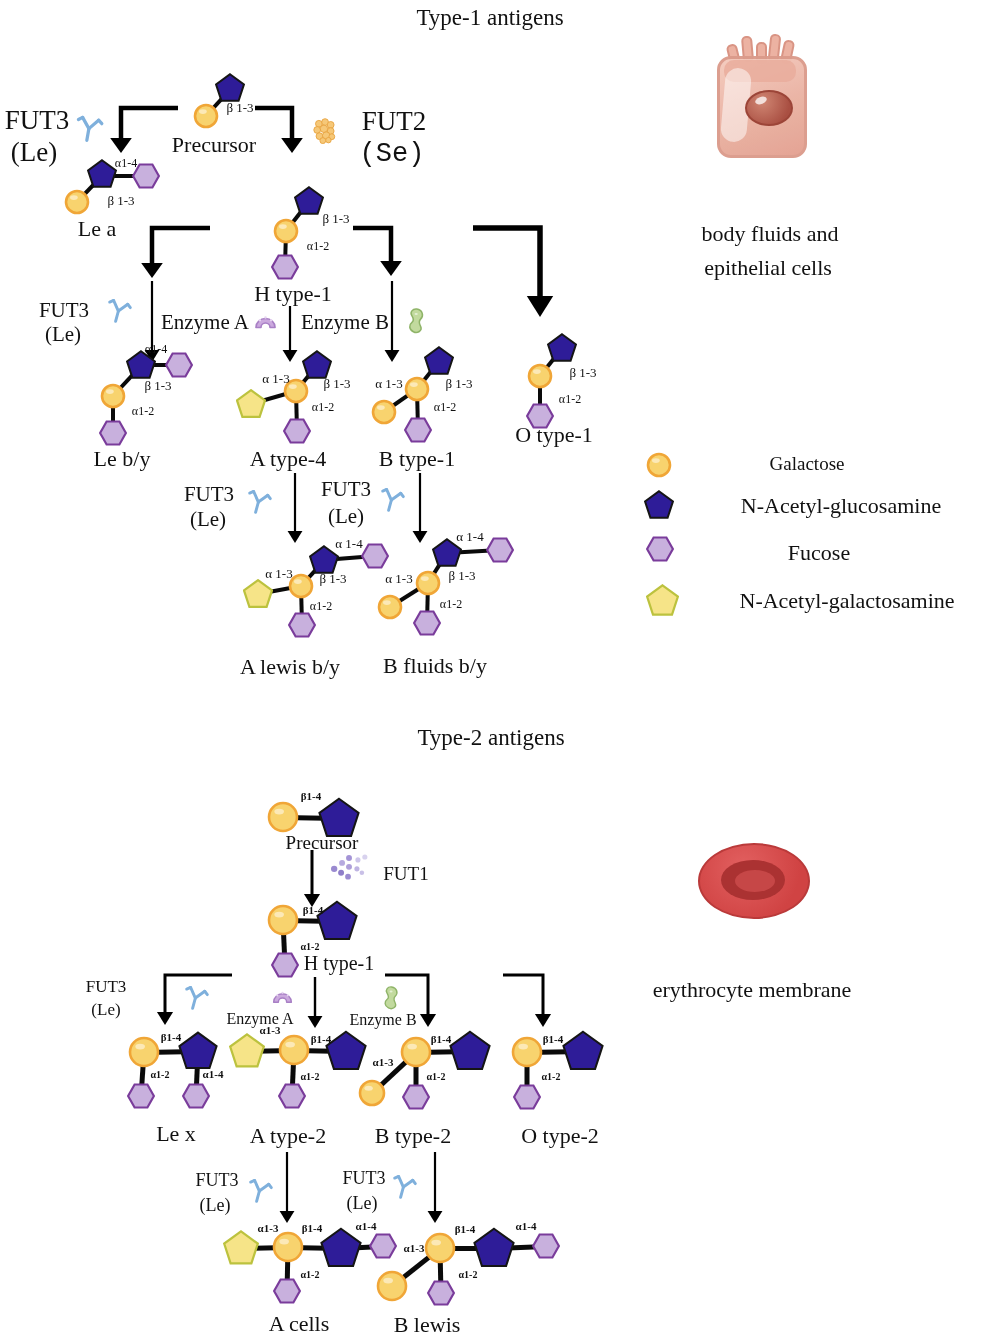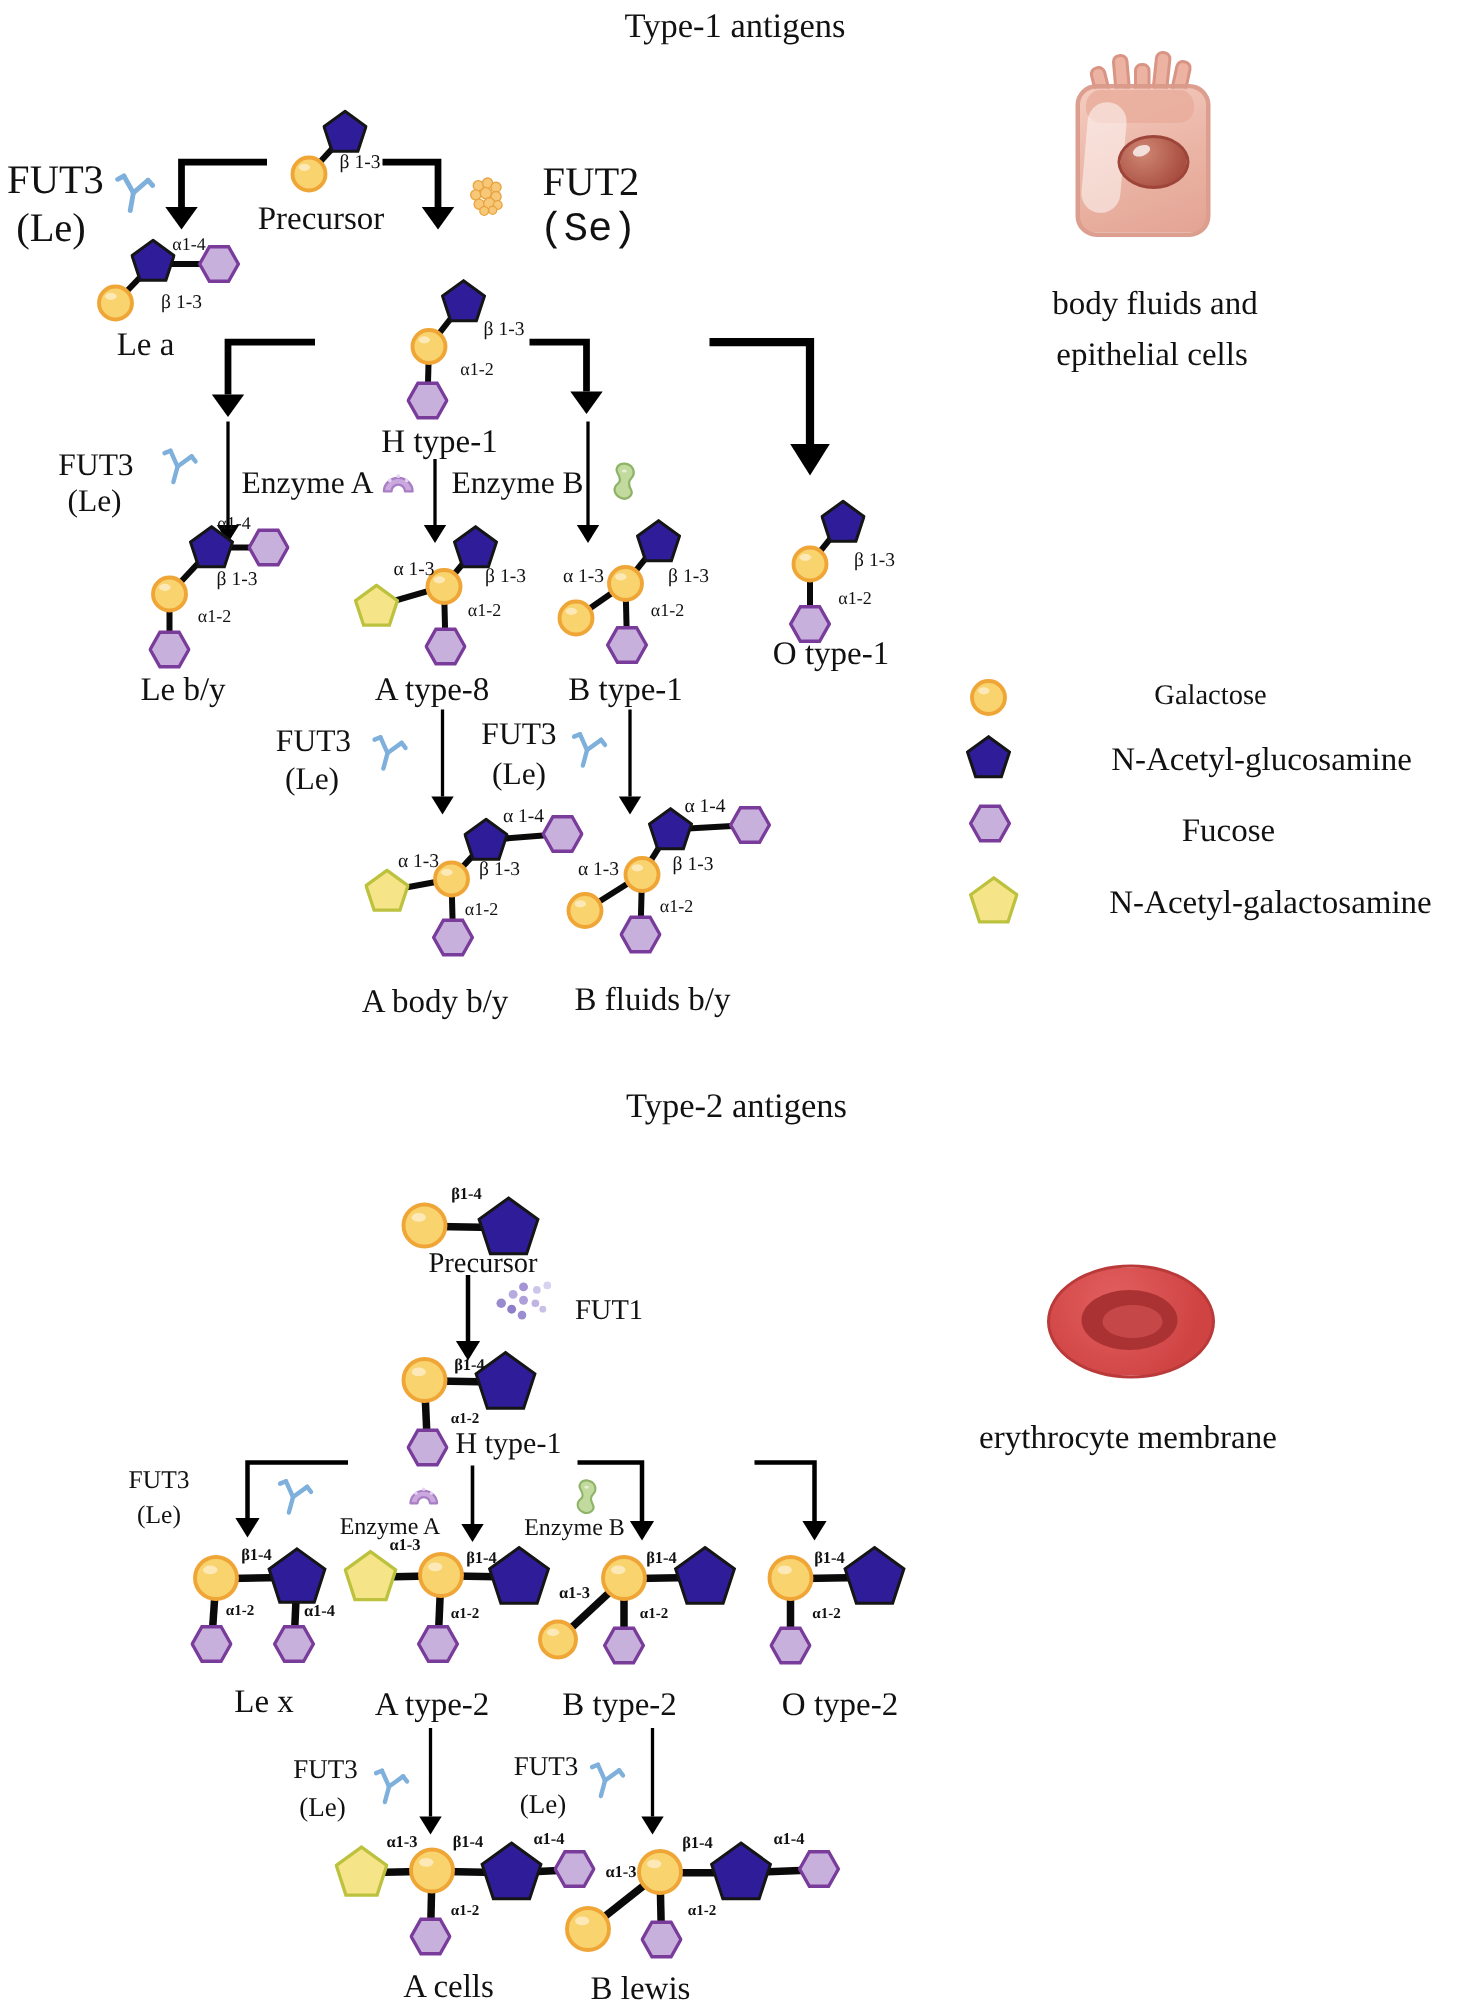--- a/index.html
+++ b/index.html
@@ -7,21 +7,21 @@
          font-family:"Liberation Serif","DejaVu Serif",serif;color:#111111;}
   #arrows{position:absolute;left:0;top:0;z-index:1;}
   #rendered{position:absolute;left:0;top:0;width:100%;height:100%;z-index:2;}
   .txt,.lnk,.sname,.cap,.title{position:absolute;transform:translate(-50%,-50%);
          white-space:nowrap;line-height:1.05;z-index:4;}
   .lnk{z-index:5;}
   .bond{position:absolute;background:#0a0a0a;z-index:2;}
   .unitbox{position:absolute;z-index:3;}
   .iconbox{position:absolute;z-index:3;}
   .title{font-size:23px;}
-  .cap{font-size:22px;}
+  .cap{font-size:22px;margin-top:32px;}
   
   .epi{position:absolute;left:712px;top:30px;width:96px;height:128px;z-index:3;}
   .cil{position:absolute;width:7px;background:#ecb2a2;border:2px solid #d99484;border-radius:5px;}
   .epi-body{position:absolute;left:5px;top:26px;width:84px;height:96px;border-radius:14px;
     background:linear-gradient(160deg,#f4cabd 0%,#eab1a1 55%,#e3a090 100%);
     border:3px solid #db9b8b;opacity:.96;}
   .epi-top{position:absolute;left:12px;top:30px;width:72px;height:22px;border-radius:10px;
     background:#e8ab9b;opacity:.8;}
   .epi-sheen{position:absolute;left:11px;top:38px;width:26px;height:74px;border-radius:14px;
     background:rgba(255,255,255,0.5);transform:rotate(5deg);}
@@ -187,21 +187,21 @@
           </svg></div>
         <div class="unitbox" style="left: 302px; top: 350px; width: 30px; height: 30px;"><svg width="30" height="30" viewBox="0 0 30 30">
             <polygon points="15.0,1.2 29.0,11.4 23.6,27.8 6.4,27.8 1.0,11.4" fill="#2E1C98" stroke="#151515" stroke-width="2"></polygon>
           </svg></div>
         <div class="unitbox" style="left: 283px; top: 417px; width: 28px; height: 28px;"><svg width="28" height="28" viewBox="0 0 28 28">
             <polygon points="7.6,2.5 20.4,2.5 26.9,14.0 20.4,25.5 7.6,25.5 1.1,14.0" fill="#C8B0DD" stroke="#7A3C9B" stroke-width="2.2"></polygon>
           </svg></div>
         <span class="lnk" style="left: 276px; top: 379px; font-size: 13px;">α 1-3</span>
         <span class="lnk" style="left: 337px; top: 384px; font-size: 13px;">β 1-3</span>
         <span class="lnk" style="left: 323px; top: 407px; font-size: 12px;">α1-2</span>
-        <span class="sname" style="left: 288px; top: 459px; font-size: 22px;">A type-8</span>
+        <span class="sname" style="left: 288px; top: 459px; font-size: 22px;">A type-4</span>
       </div>
       <div>
         <div class="bond" style="left: 384px; top: 410px; width: 40.2244px; height: 4px; transform-origin: 0px 2px; transform: rotate(-34.8753deg); background: rgb(10, 10, 10);"></div>
         <div class="bond" style="left: 417px; top: 387px; width: 32.0156px; height: 4px; transform-origin: 0px 2px; transform: rotate(-51.3402deg); background: rgb(10, 10, 10);"></div>
         <div class="bond" style="left: 417px; top: 387px; width: 41.0122px; height: 4px; transform-origin: 0px 2px; transform: rotate(88.6028deg); background: rgb(10, 10, 10);"></div>
         <div class="unitbox" style="left: 371px; top: 399px; width: 26px; height: 26px;"><svg width="26" height="26" viewBox="0 0 26 26">
             <circle cx="13" cy="13" r="11" fill="#F8D36E" stroke="#F0A637" stroke-width="2.6"></circle>
             <ellipse cx="9.88" cy="8.58" rx="3.9" ry="2.34" fill="#ffffff" opacity="0.5"></ellipse>
           </svg></div>
         <div class="unitbox" style="left: 404px; top: 376px; width: 26px; height: 26px;"><svg width="26" height="26" viewBox="0 0 26 26">
@@ -254,21 +254,21 @@
             <circle cx="13" cy="13" r="11" fill="#F8D36E" stroke="#F0A637" stroke-width="2.6"></circle>
             <ellipse cx="9.88" cy="8.58" rx="3.9" ry="2.34" fill="#ffffff" opacity="0.5"></ellipse>
           </svg></div>
         <div class="unitbox" style="left: 288px; top: 611px; width: 28px; height: 28px;"><svg width="28" height="28" viewBox="0 0 28 28">
             <polygon points="7.6,2.5 20.4,2.5 26.9,14.0 20.4,25.5 7.6,25.5 1.1,14.0" fill="#C8B0DD" stroke="#7A3C9B" stroke-width="2.2"></polygon>
           </svg></div>
         <span class="lnk" style="left: 349px; top: 544px; font-size: 13px;">α 1-4</span>
         <span class="lnk" style="left: 279px; top: 574px; font-size: 13px;">α 1-3</span>
         <span class="lnk" style="left: 333px; top: 579px; font-size: 13px;">β 1-3</span>
         <span class="lnk" style="left: 321px; top: 606px; font-size: 12px;">α1-2</span>
-        <span class="sname" style="left: 290px; top: 667px; font-size: 22px;">A body b/y</span>
+        <span class="sname" style="left: 290px; top: 667px; font-size: 22px;">A lewis b/y</span>
       </div>
       <div>
         <div class="bond" style="left: 390px; top: 605px; width: 44.9444px; height: 4px; transform-origin: 0px 2px; transform: rotate(-32.2756deg); background: rgb(10, 10, 10);"></div>
         <div class="bond" style="left: 428px; top: 581px; width: 31.9061px; height: 4px; transform-origin: 0px 2px; transform: rotate(-57.8043deg); background: rgb(10, 10, 10);"></div>
         <div class="bond" style="left: 447px; top: 551px; width: 53.0848px; height: 4px; transform-origin: 0px 2px; transform: rotate(-3.2397deg); background: rgb(10, 10, 10);"></div>
         <div class="bond" style="left: 428px; top: 581px; width: 40.0125px; height: 4px; transform-origin: 0px 2px; transform: rotate(91.4321deg); background: rgb(10, 10, 10);"></div>
         <div class="unitbox" style="left: 432px; top: 538px; width: 30px; height: 30px;"><svg width="30" height="30" viewBox="0 0 30 30">
             <polygon points="15.0,1.2 29.0,11.4 23.6,27.8 6.4,27.8 1.0,11.4" fill="#2E1C98" stroke="#151515" stroke-width="2"></polygon>
           </svg></div>
         <div class="unitbox" style="left: 486px; top: 536px; width: 28px; height: 28px;"><svg width="28" height="28" viewBox="0 0 28 28">

